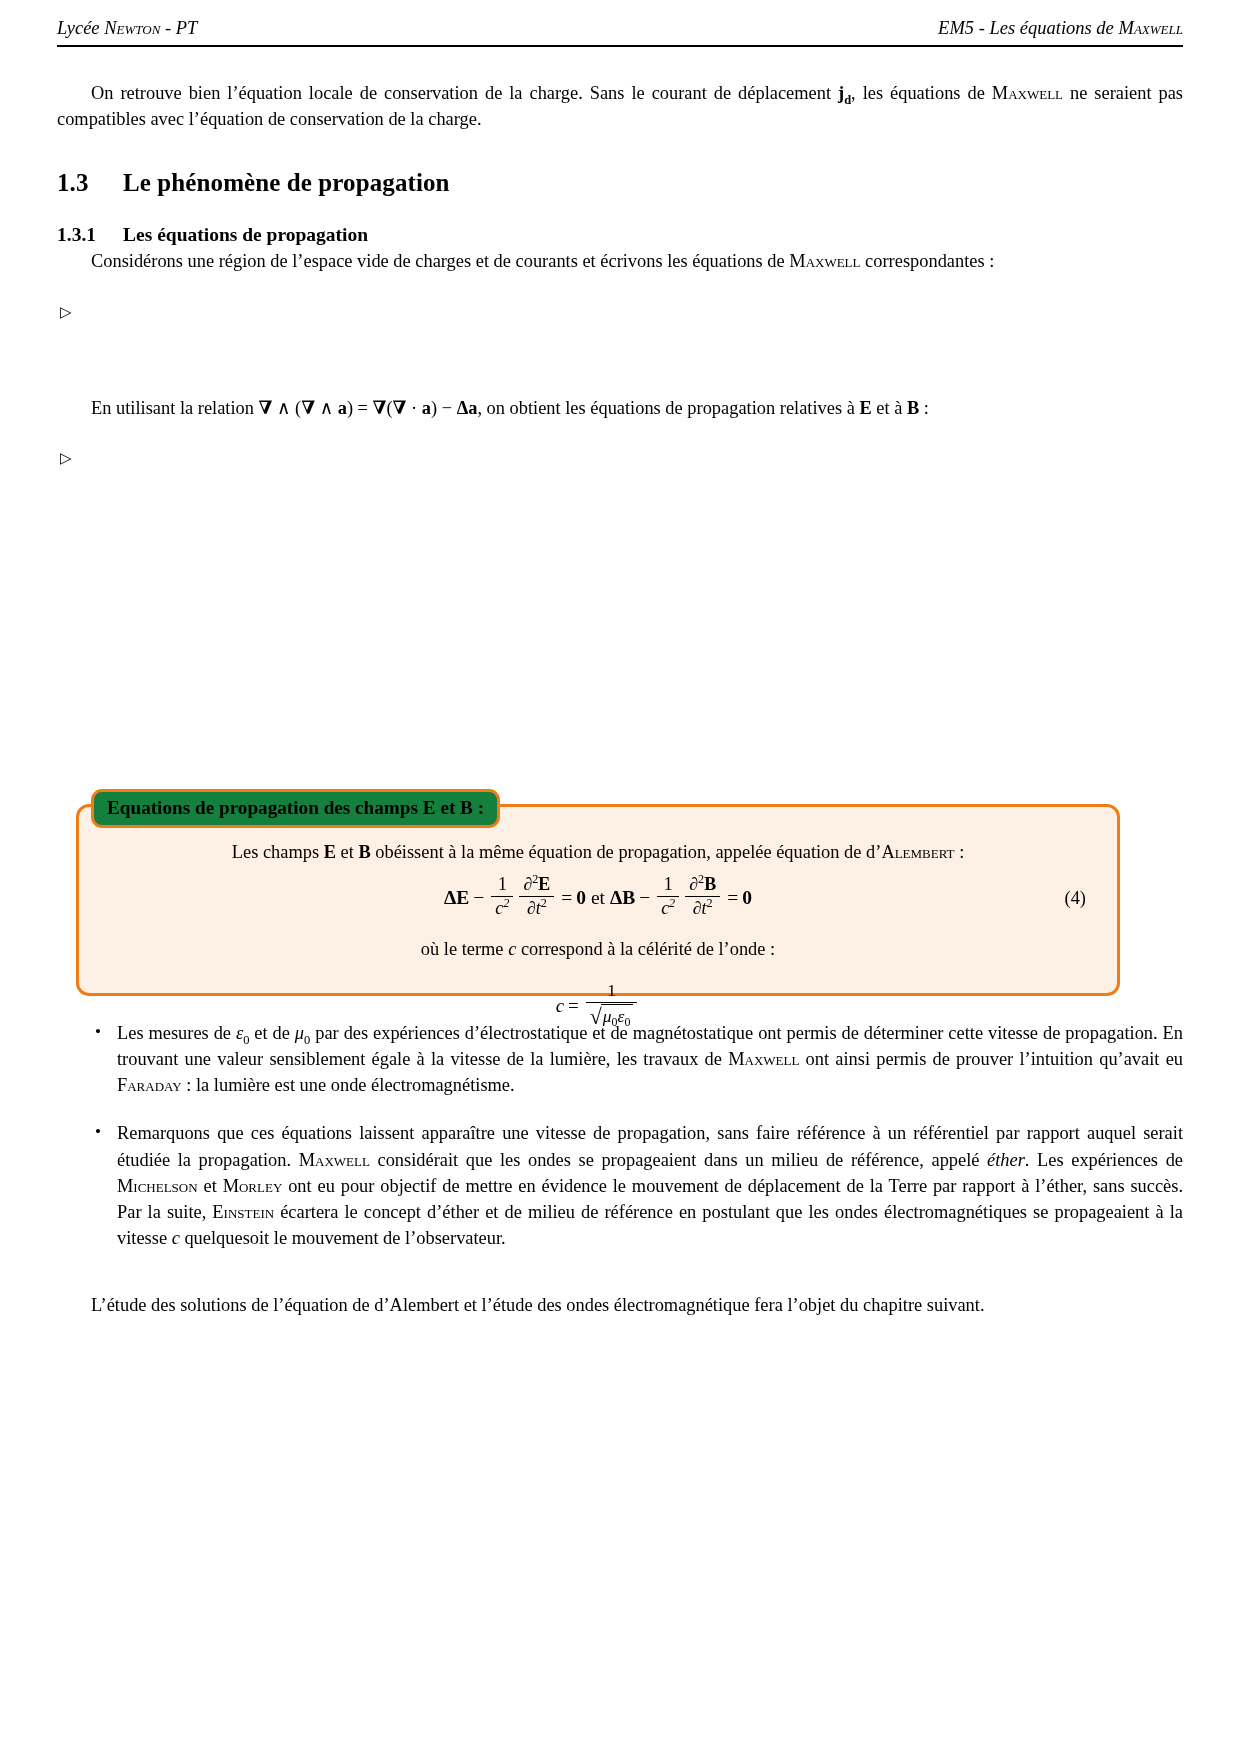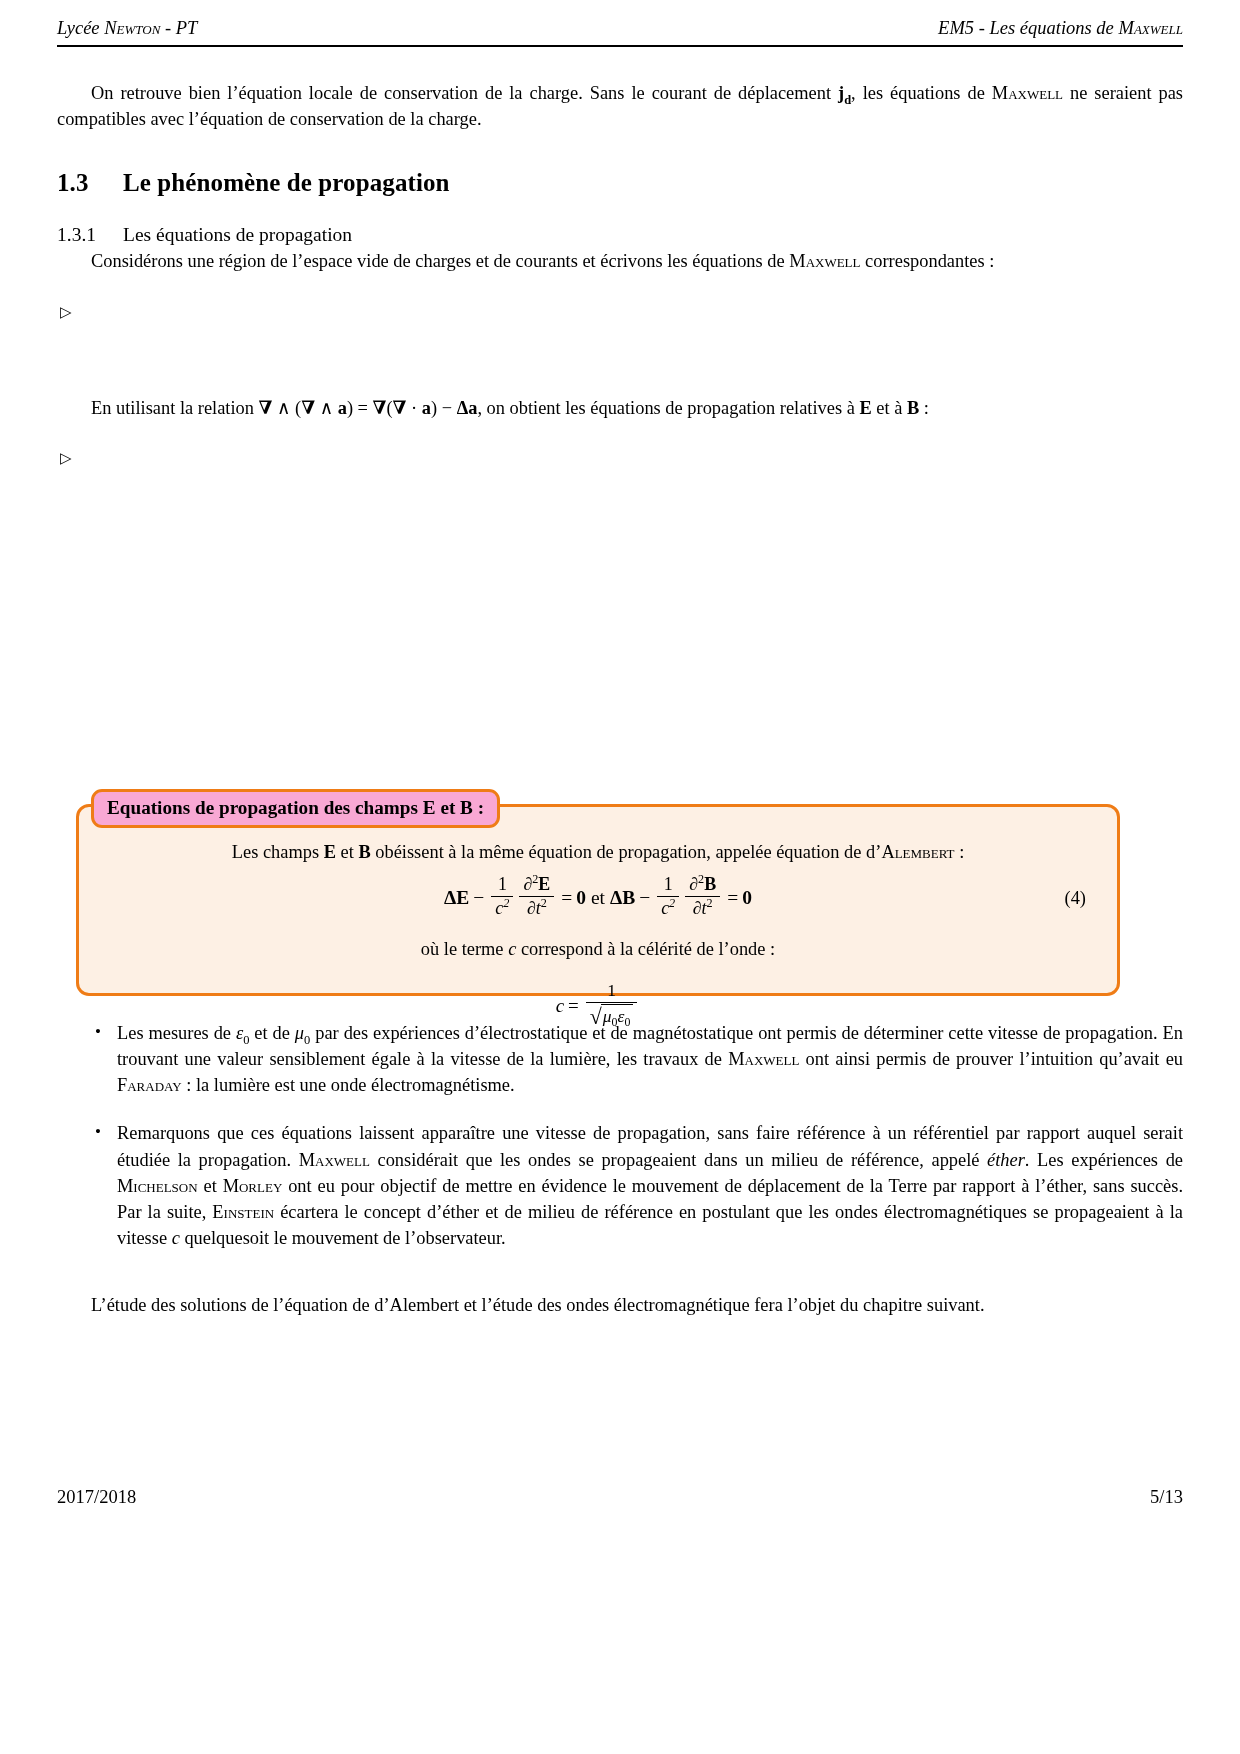--- a/index.html
+++ b/index.html
@@ -67,21 +67,21 @@
   h2.sec {
     font-size: 25px;
     font-weight: bold;
     margin: 33px 0 0 0;
     letter-spacing: 0.1px;
   }
   h2.sec .num { display: inline-block; width: 66px; }
 
   h3.subsec {
     font-size: 19.5px;
-    font-weight: normal;
+    font-weight: bold;
     margin: 20px 0 0 0;
   }
   h3.subsec .num { display: inline-block; width: 66px; }
 
   .para-block { }
 
   
   .tri-marker {
     font-size: 15px;
     line-height: 1;
@@ -136,21 +136,21 @@
     height: 192px;
     background: #fdf0e4;
     border: 3.1px solid #ef7c16;
     border-radius: 13px;
     box-sizing: border-box;
   }
   .tcolorbox-title {
     position: absolute;
     left: 91px;
     top: 789px;
-    background: #f9a8d4;
+    background: #15803d;
     border: 3.1px solid #ef7c16;
     border-radius: 11px;
     padding: 5px 13px 6px 13px;
     font-size: 19.2px;
     font-weight: bold;
     white-space: nowrap;
     z-index: 3;
     box-sizing: border-box;
   }
   .tcolorbox-inner {
@@ -277,18 +277,14 @@
     <div class="item">
       <span class="bullet">•</span>
       <span>Remarquons que ces équations laissent apparaître une vitesse de propagation, sans faire référence à un référentiel par rapport auquel serait étudiée la propagation. </span><span class="sc">Maxwell</span><span> considérait que les ondes se propageaient dans un milieu de référence, appelé </span><span class="it">éther</span><span>. Les expériences de </span><span class="sc">Michelson</span><span> et </span><span class="sc">Morley</span><span> ont eu pour objectif de mettre en évidence le mouvement de déplacement de la Terre par rapport à l’éther, sans succès. Par la suite, </span><span class="sc">Einstein</span><span> écartera le concept d’éther et de milieu de référence en postulant que les ondes électromagnétiques se propageaient à la vitesse </span><span class="math mi">c</span><span> quelquesoit le mouvement de l’observateur.</span>
     </div>
   </div>
 
   <div class="closing">
     <p class="para">L’étude des solutions de l’équation de d’Alembert et l’étude des ondes électromagnétique fera l’objet du chapitre suivant.</p>
   </div>
 
-  <div class="footer">
-    <span>2017/2018</span>
-    <span>5/13</span>
-  </div>
 
 </div>
 
 </body></html>

